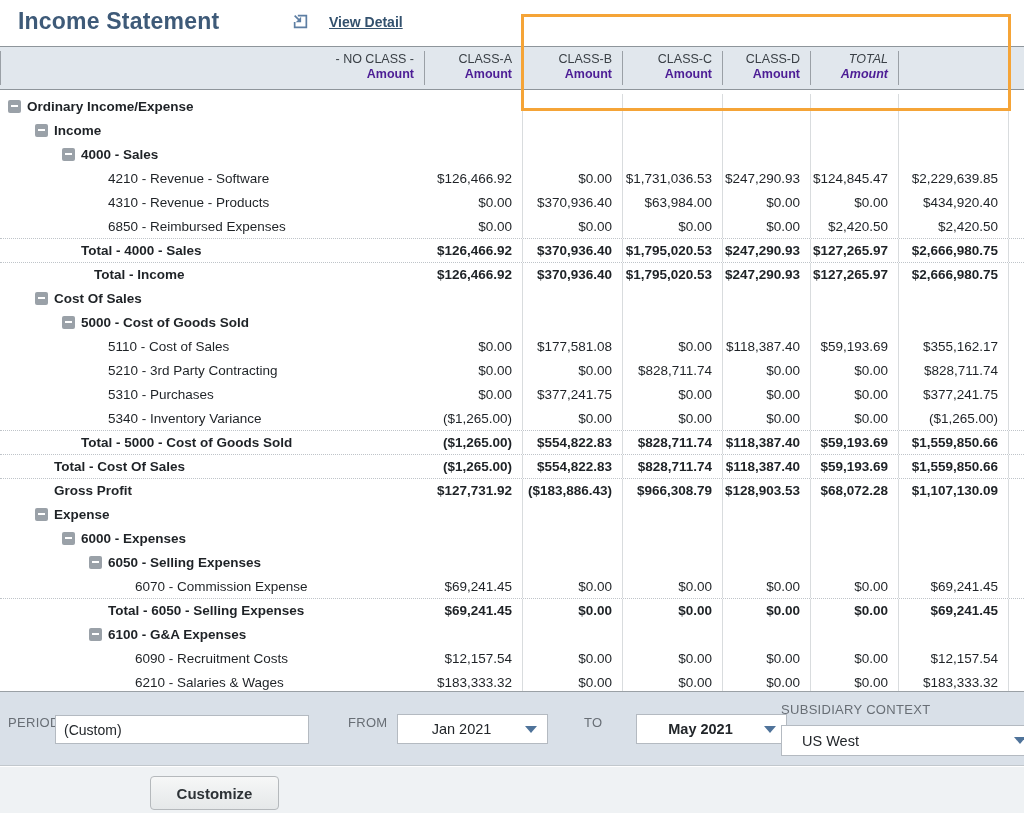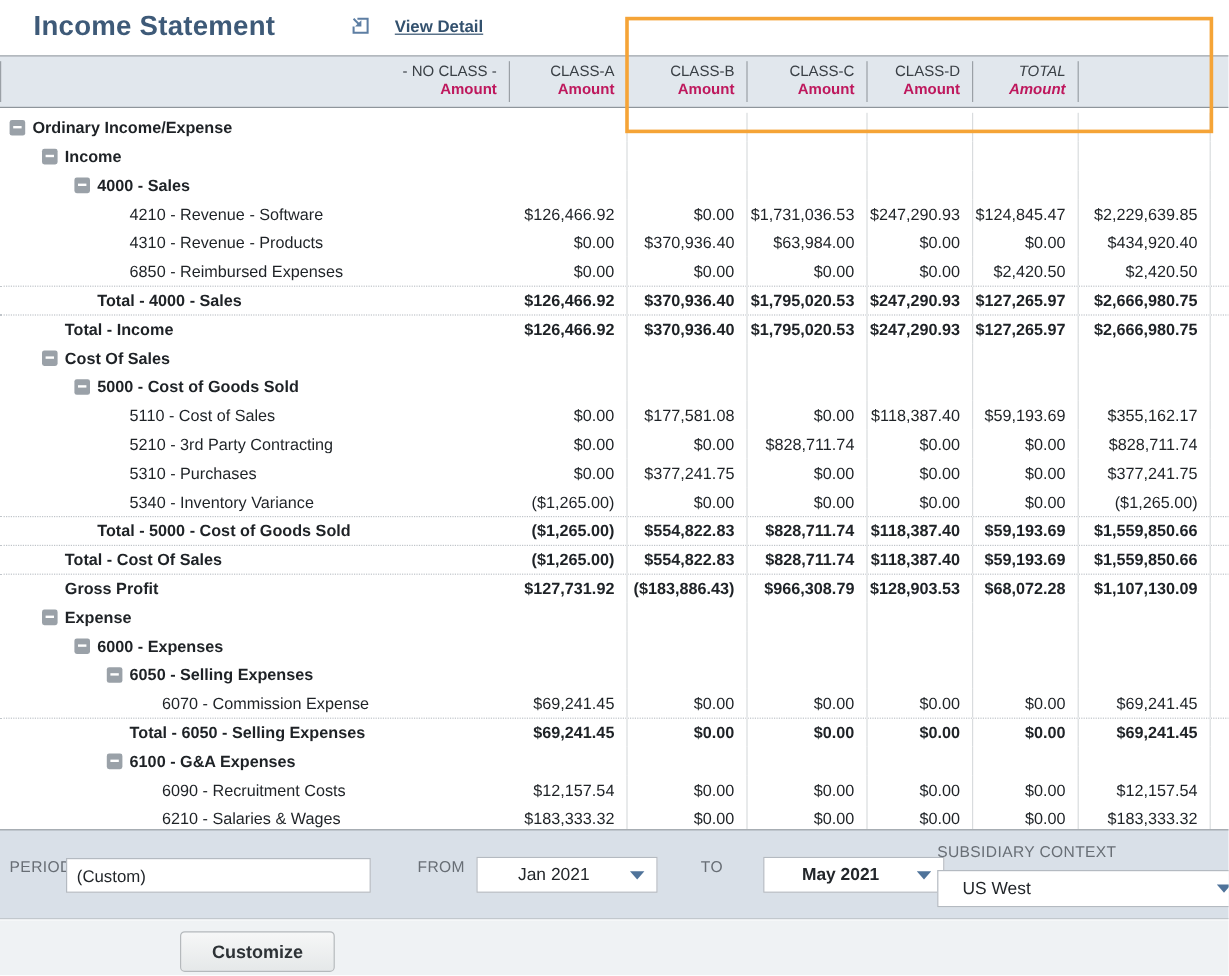--- a/index.html
+++ b/index.html
@@ -6,40 +6,40 @@
   html,body { background:#fff; }
   .page {
     position:relative; width:1024px; height:813px; overflow:hidden;
     font-family:"Liberation Sans", sans-serif; background:#fff;
     color:#1e2226;
   }
   
   .titlebar { position:absolute; left:0; top:0; width:1024px; height:46px; background:#fff; }
   .report-title {
     position:absolute; left:18px; top:8px;
-    font-size:23px; font-weight:bold; color:#3e5a78; letter-spacing:0.2px;margin-left:10px;
+    font-size:23px; font-weight:bold; color:#3e5a78; letter-spacing:0.2px;
   }
   .view-detail {
     position:absolute; left:292px; top:13px; display:flex; align-items:center; gap:20px;
     cursor:pointer; text-decoration:none;
   }
   .view-detail .vd-text {
     font-size:14px; font-weight:bold; color:#33516e; text-decoration:underline;
   }
   
   .report-table { position:absolute; left:0; top:46px; width:1024px; height:645px; overflow:hidden; background:#fff; }
   .grid-row { display:grid; grid-template-columns:424px 98px 100px 100px 88px 88px 110px 16px; }
   .thead {
     height:44px; background:#e1e7ed;
     border-top:1px solid #8e959b; border-bottom:1px solid #8e959b;
   }
   .th { position:relative; padding:5px 10px 0 0; text-align:right; line-height:15px; }
   .th.first { text-align:left; padding:5px 0 0 8px; }
   .th .col-name { font-size:12.5px; color:#3a4046; font-weight:normal; }
-  .th .col-sub  { font-size:12.5px; color:#be185d; font-weight:bold; }
+  .th .col-sub  { font-size:12.5px; color:#4c1d95; font-weight:bold; }
   .th.italic .col-name, .th.italic .col-sub { font-style:italic; }
   .th .divider { position:absolute; left:0; top:4px; bottom:4px; width:1px; background:#9aa0a6; }
   .tbody { padding-top:4px; }
   .trow { height:24px; align-items:center; }
   .trow.sep { border-top:1px dotted #bfc4c9; }
   .td-label { display:flex; align-items:center; font-size:13.5px; white-space:nowrap; overflow:hidden; }
   .td-label.bold { font-weight:bold; }
   .td-amt {
     font-size:13.5px; text-align:right; padding-right:10px; height:100%;
     display:flex; align-items:center; justify-content:flex-end; white-space:nowrap;
@@ -229,21 +229,21 @@
           </div>
           <div class="td-amt no-border bold">$126,466.92</div>
           <div class="td-amt bold">$370,936.40</div>
           <div class="td-amt bold">$1,795,020.53</div>
           <div class="td-amt bold">$247,290.93</div>
           <div class="td-amt bold">$127,265.97</div>
           <div class="td-amt bold">$2,666,980.75</div>
           <div class="td-fill"></div>
         </div>
         <div class="grid-row trow sep">
-          <div class="td-label bold" style="padding-left: 35px;">
+          <div class="td-label bold" style="padding-left: 35px; margin-left: 40px;">
             <span class="no-icon-spacer"></span>
             <span>Total - Income</span>
           </div>
           <div class="td-amt no-border bold">$126,466.92</div>
           <div class="td-amt bold">$370,936.40</div>
           <div class="td-amt bold">$1,795,020.53</div>
           <div class="td-amt bold">$247,290.93</div>
           <div class="td-amt bold">$127,265.97</div>
           <div class="td-amt bold">$2,666,980.75</div>
           <div class="td-fill"></div>

